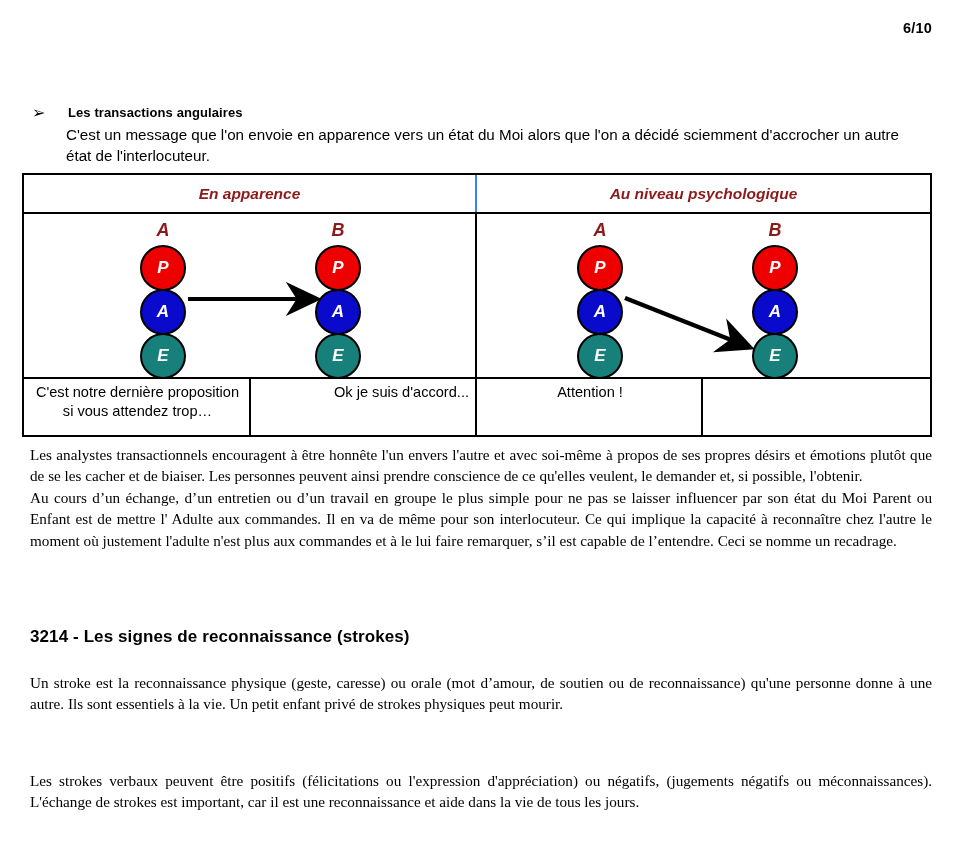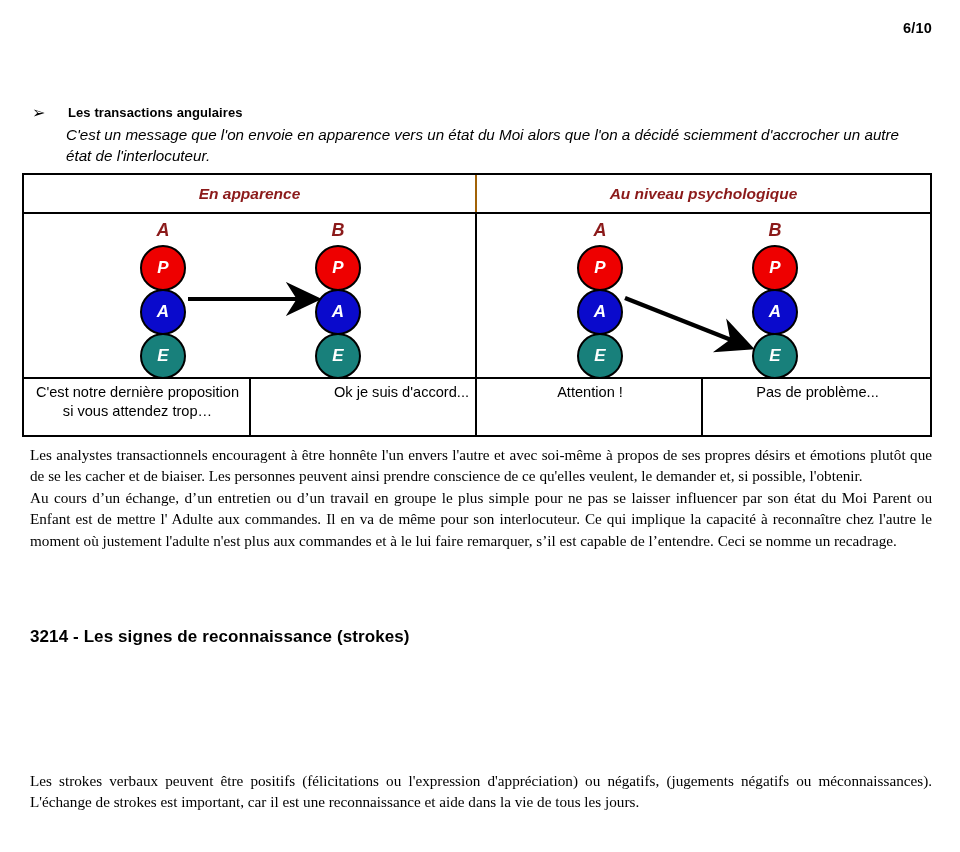--- a/index.html
+++ b/index.html
@@ -56,21 +56,20 @@
     font-size: 13px;
     font-weight: bold;
     line-height: 22px;
     letter-spacing: 0.1px;
   }
   .bullet-desc {
     margin-left: 36px;
     font-size: 15.2px;
     line-height: 21px;
     width: 855px;
-    font-style: italic;
   }
 
   
   .diagram-table {
     position: absolute;
     left: 22px;
     top: 173px;
     width: 910px;
     border: 2px solid #000000;
     box-sizing: border-box;
@@ -84,21 +83,21 @@
     border-bottom: 2px solid #000000;
   }
   .row-diagram {
     border-bottom: 2px solid #000000;
   }
 
   .panel {
     box-sizing: border-box;
     flex: none;
   }
-  .panel-left  { width: 453px; border-right: 2px solid #a16207; }
+  .panel-left  { width: 453px; border-right: 2px solid #3b82f6; }
   .panel-right { width: 453px; }
 
   .header-cell {
     height: 37px;
     display: flex;
     align-items: center;
     justify-content: center;
     font-size: 15.5px;
     font-weight: bold;
     font-style: italic;
@@ -291,31 +290,33 @@
 
     <div class="table-row">
 
       <div class="caption-panel left">
         <div class="caption-cell cap-l1">C'est notre dernière proposition si vous  attendez trop…</div>
         <div class="caption-cell cap-l2">Ok je suis  d'accord...</div>
       </div>
 
       <div class="caption-panel right">
         <div class="caption-cell cap-r1">Attention !</div>
-        <div class="caption-cell cap-r2">Pas de problème...</div>
       </div>
     </div>
 
   </div>
 
   <div class="body-block para-1 para">
     <p>Les analystes transactionnels encouragent à être honnête l'un envers l'autre et avec soi-même à propos de ses propres désirs et émotions plutôt que de se les cacher et de biaiser. Les personnes peuvent ainsi prendre conscience de ce qu'elles veulent, le demander et, si possible, l'obtenir.</p>
     <p>Au cours d’un échange, d’un entretien ou d’un travail en groupe le plus simple pour ne pas se laisser influencer par son état du Moi Parent ou Enfant est de mettre l' Adulte aux commandes. Il en va de même pour son interlocuteur. Ce qui implique la capacité à reconnaître chez l'autre le moment où justement l'adulte n'est plus aux commandes et à le lui faire remarquer, s’il est capable de l’entendre. Ceci se nomme un recadrage.</p>
   </div>
 
   <div class="section-heading">3214 - Les signes de reconnaissance (strokes)</div>
 
+  <div class="body-block para-2 para">
+    <p>Un stroke est la reconnaissance physique (geste, caresse) ou orale (mot d’amour, de soutien ou de reconnaissance) qu'une personne donne à une autre. Ils sont essentiels à la vie. Un petit enfant privé de strokes physiques peut mourir.</p>
+  </div>
 
   <div class="body-block para-3 para">
     <p>Les strokes verbaux peuvent être positifs (félicitations ou l'expression d'appréciation) ou négatifs, (jugements négatifs ou méconnaissances). L'échange de strokes est important, car il est une reconnaissance et aide dans la vie de tous les jours.</p>
   </div>
 
 </div>
 
 </body></html>

